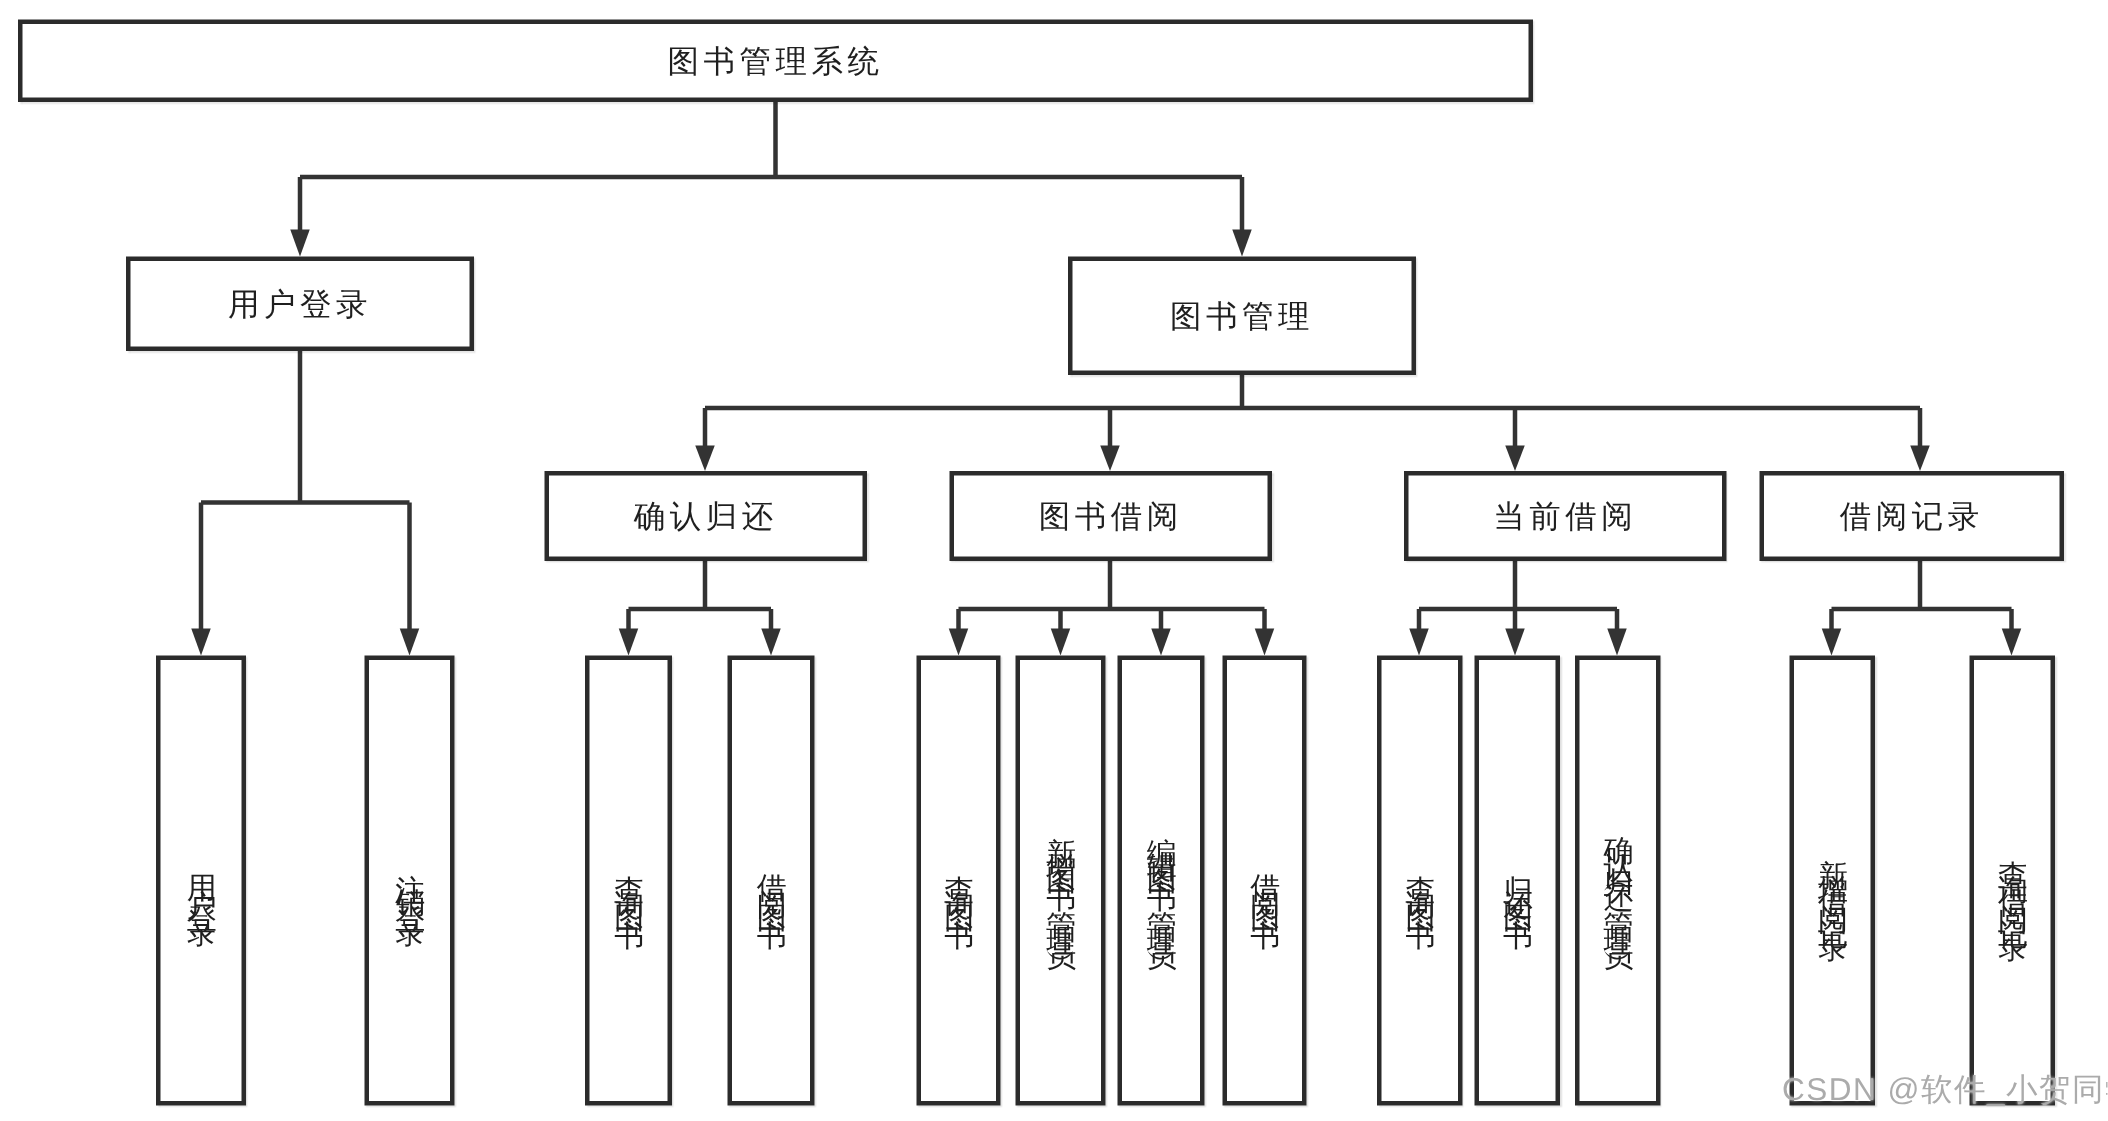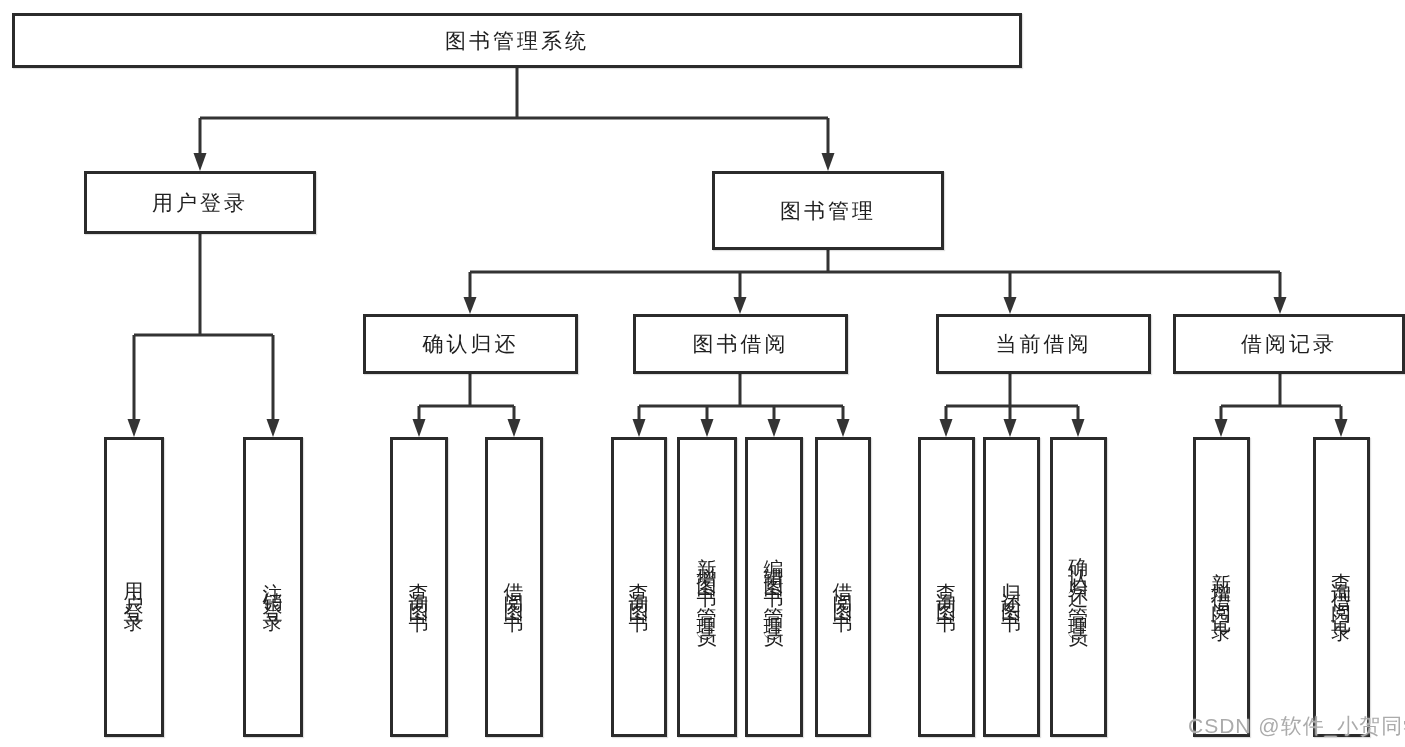--- a/index.html
+++ b/index.html
@@ -122,21 +122,21 @@
 
   <div class="box hbox" style="left:363px;top:314px;width:215px;height:60px;">
     <span>确认归还</span>
   </div>
   <div class="box hbox" style="left:633px;top:314px;width:215px;height:60px;">
     <span>图书借阅</span>
   </div>
   <div class="box hbox" style="left:903px;top:314px;width:215px;height:60px;margin-left:33px;">
     <span>当前借阅</span>
   </div>
-  <div class="box hbox" style="left:1173px;top:314px;width:232px;height:60px;">
+  <div class="box hbox" style="left:1173px;top:314px;width:203px;height:60px;">
     <span>借阅记录</span>
   </div>
 
   <div class="box vbox" style="left:104px;top:437px;width:60px;height:300px;">
     <span class="vtxt">用户登录</span>
   </div>
   <div class="box vbox" style="left:243px;top:437px;width:60px;height:300px;">
     <span class="vtxt">注销登录</span>
   </div>
 

